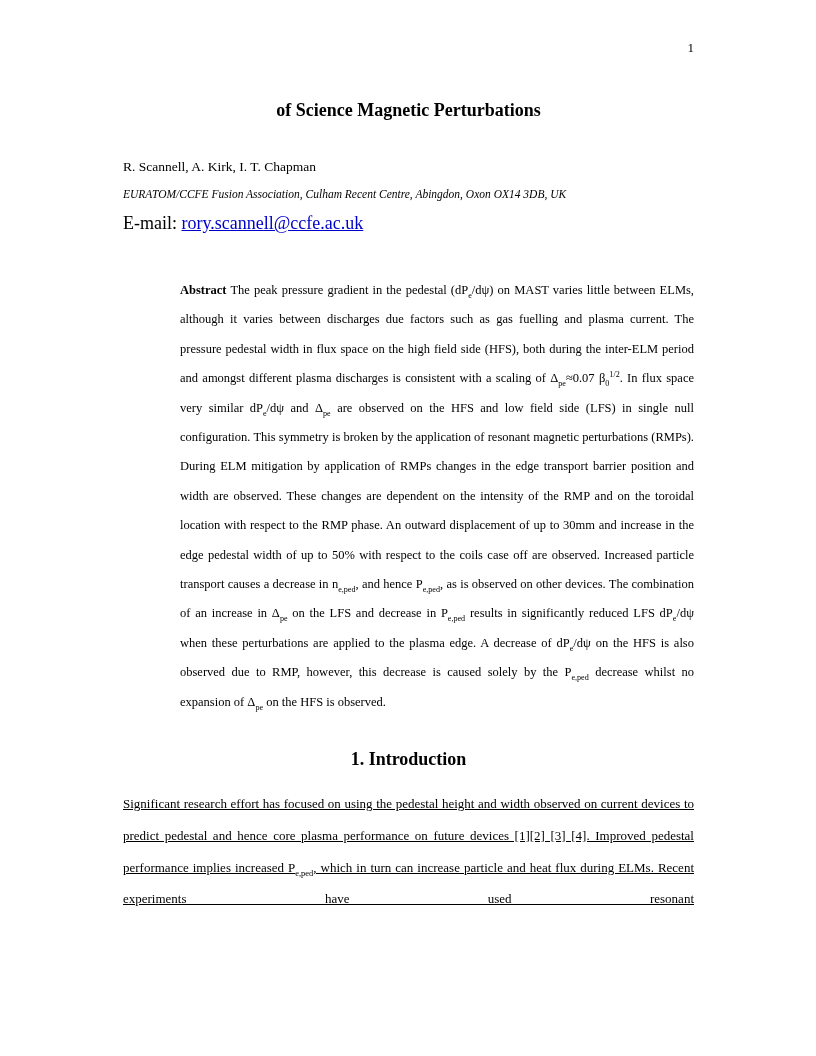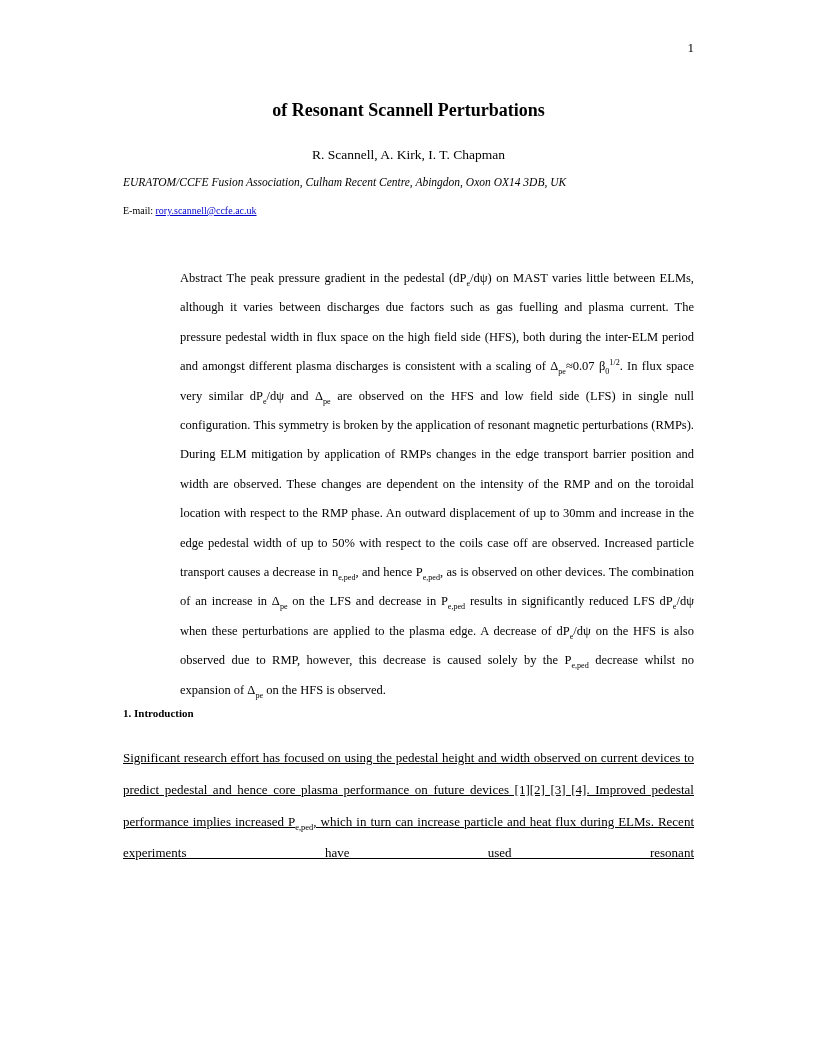--- a/index.html
+++ b/index.html
@@ -21,74 +21,75 @@
     line-height: 16px;
   }
   .title {
     margin-top: 28px;
     text-align: center;
     font-size: 18px;
     font-weight: bold;
     line-height: 52px;
   }
   .authors {
-    margin-top: 10px;
-    text-align: center;
+    margin-top: 22px;
     font-size: 13.5px;
     line-height: 17px;
   }
   .affiliation {
     margin-top: 12px;
     text-align: left;
     font-style: italic;
     font-size: 11.5px;
     line-height: 14px;
   }
   .email-line {
     margin-top: 13px;
-    font-size: 10px;
+    font-size: 18px;
     line-height: 18px;
   }
   .email-line a {
     color: #0000cc;
     text-decoration: underline;
   }
   .abstract {
     margin-top: 44px;
     margin-left: 57px;
     width: 514px;
     font-size: 12.5px;
     line-height: 29.4px;
     text-align: justify;
   }
   .section-heading {
-    font-size: 11px;
+    margin-top: 34px;
+    font-size: 18px;
     font-weight: bold;
     line-height: 17px;
+    text-align: center;
   }
   .body-paragraph {
     margin-top: 20px;
     font-size: 13px;
     line-height: 31.8px;
     text-align: justify;
     text-align-last: justify;
     text-decoration: underline;
   }
   sub, sup { line-height: 0; font-size: 0.65em; }
-  b { font-weight: normal; }
+  b { font-weight: bold; }
 </style>
 </head>
 <body>
 
 <div class="page">
 
   <div class="page-number">1</div>
 
   <div class="title">
-    <div>of Resonant Scannell Perturbations</div>
+    <div>of Science Magnetic Perturbations</div>
   </div>
 
   <div class="authors">R. Scannell, A. Kirk, I. T. Chapman</div>
 
   <div class="affiliation">EURATOM/CCFE Fusion Association, Culham Recent Centre, Abingdon, Oxon OX14 3DB, UK</div>
 
   <div class="email-line">
     <span>E-mail: </span><a href="#">rory.scannell@ccfe.ac.uk</a>
   </div>
 

